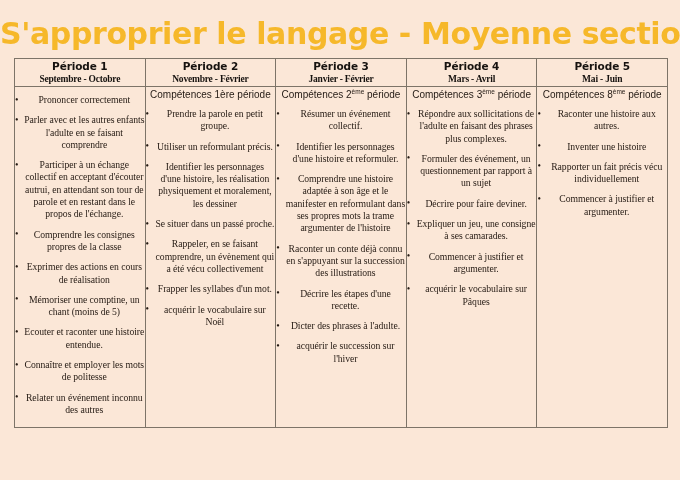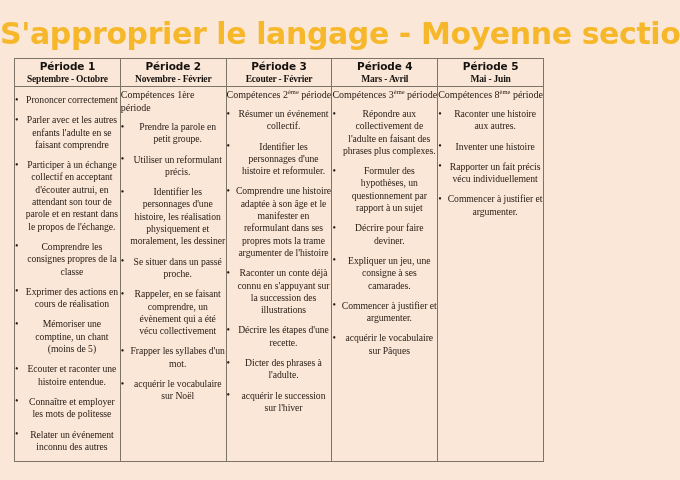--- a/index.html
+++ b/index.html
@@ -36,21 +36,21 @@
     color: #F6B82A;
     white-space: nowrap;
     line-height: 36px;
   }
 
   
   .table {
     position: absolute;
     left: 14px;
     top: 58px;
-    width: 530px;
+    width: 654px;
     border-collapse: collapse;
     table-layout: fixed;
     background: #FBE7D7;
   }
   .table td, .table th {
     border: 1px solid #7d7468;
     padding: 0;
     vertical-align: top;
     background: #FBE7D7;
   }
@@ -76,26 +76,26 @@
     letter-spacing: -0.2px;
     font-family: Liberation Serif, serif;
   }
 
   .cell {
     height: 340px;
     padding: 6px 5px 4px 5px;
   }
 
   .comp-head {
-    text-align: left;
+    text-align: center;
     font-size: 10px;
     line-height: 13px;
     color: #231a14;
     margin: 1px 0 7px 0;
-    font-family: Liberation Serif, serif;
+    font-family: Liberation Sans, sans-serif;
   }
   .comp-head sup {
     font-size: 6.5px;
     vertical-align: super;
     line-height: 0;
   }
 
   ul.items {
     list-style: none;
     margin: 0;
@@ -154,21 +154,21 @@
         <th class="hdr">
           <span class="p-name">Période 1</span>
           <span class="p-months">Septembre - Octobre</span>
         </th>
         <th class="hdr">
           <span class="p-name">Période 2</span>
           <span class="p-months">Novembre - Février</span>
         </th>
         <th class="hdr">
           <span class="p-name">Période 3</span>
-          <span class="p-months">Ecouter - Février</span>
+          <span class="p-months">Janvier - Février</span>
         </th>
         <th class="hdr">
           <span class="p-name">Période 4</span>
           <span class="p-months">Mars - Avril</span>
         </th>
         <th class="hdr">
           <span class="p-name">Période 5</span>
           <span class="p-months">Mai - Juin</span>
         </th>
       </tr>
@@ -217,22 +217,22 @@
               <li>Décrire les étapes d'une recette.</li>
               <li>Dicter des phrases à l'adulte.</li>
               <li>acquérir le succession sur l'hiver</li>
             </ul>
         </td>
         <td class="cell">
           <div class="comp-head">
             <span>Compétences 3</span><sup>ème</sup><span> période</span>
           </div>
           <ul class="items">
-              <li>Répondre aux collectivement de l'adulte en faisant des phrases plus complexes.</li>
-              <li>Formuler des hypothèses, un questionnement par rapport à un sujet</li>
+              <li>Répondre aux sollicitations de l'adulte en faisant des phrases plus complexes.</li>
+              <li>Formuler des événement, un questionnement par rapport à un sujet</li>
               <li>Décrire pour faire deviner.</li>
               <li>Expliquer un jeu, une consigne à ses camarades.</li>
               <li>Commencer à justifier et argumenter.</li>
               <li>acquérir le vocabulaire sur Pâques</li>
             </ul>
         </td>
         <td class="cell">
           <div class="comp-head">
             <span>Compétences 8</span><sup>ème</sup><span> période</span>
           </div>

